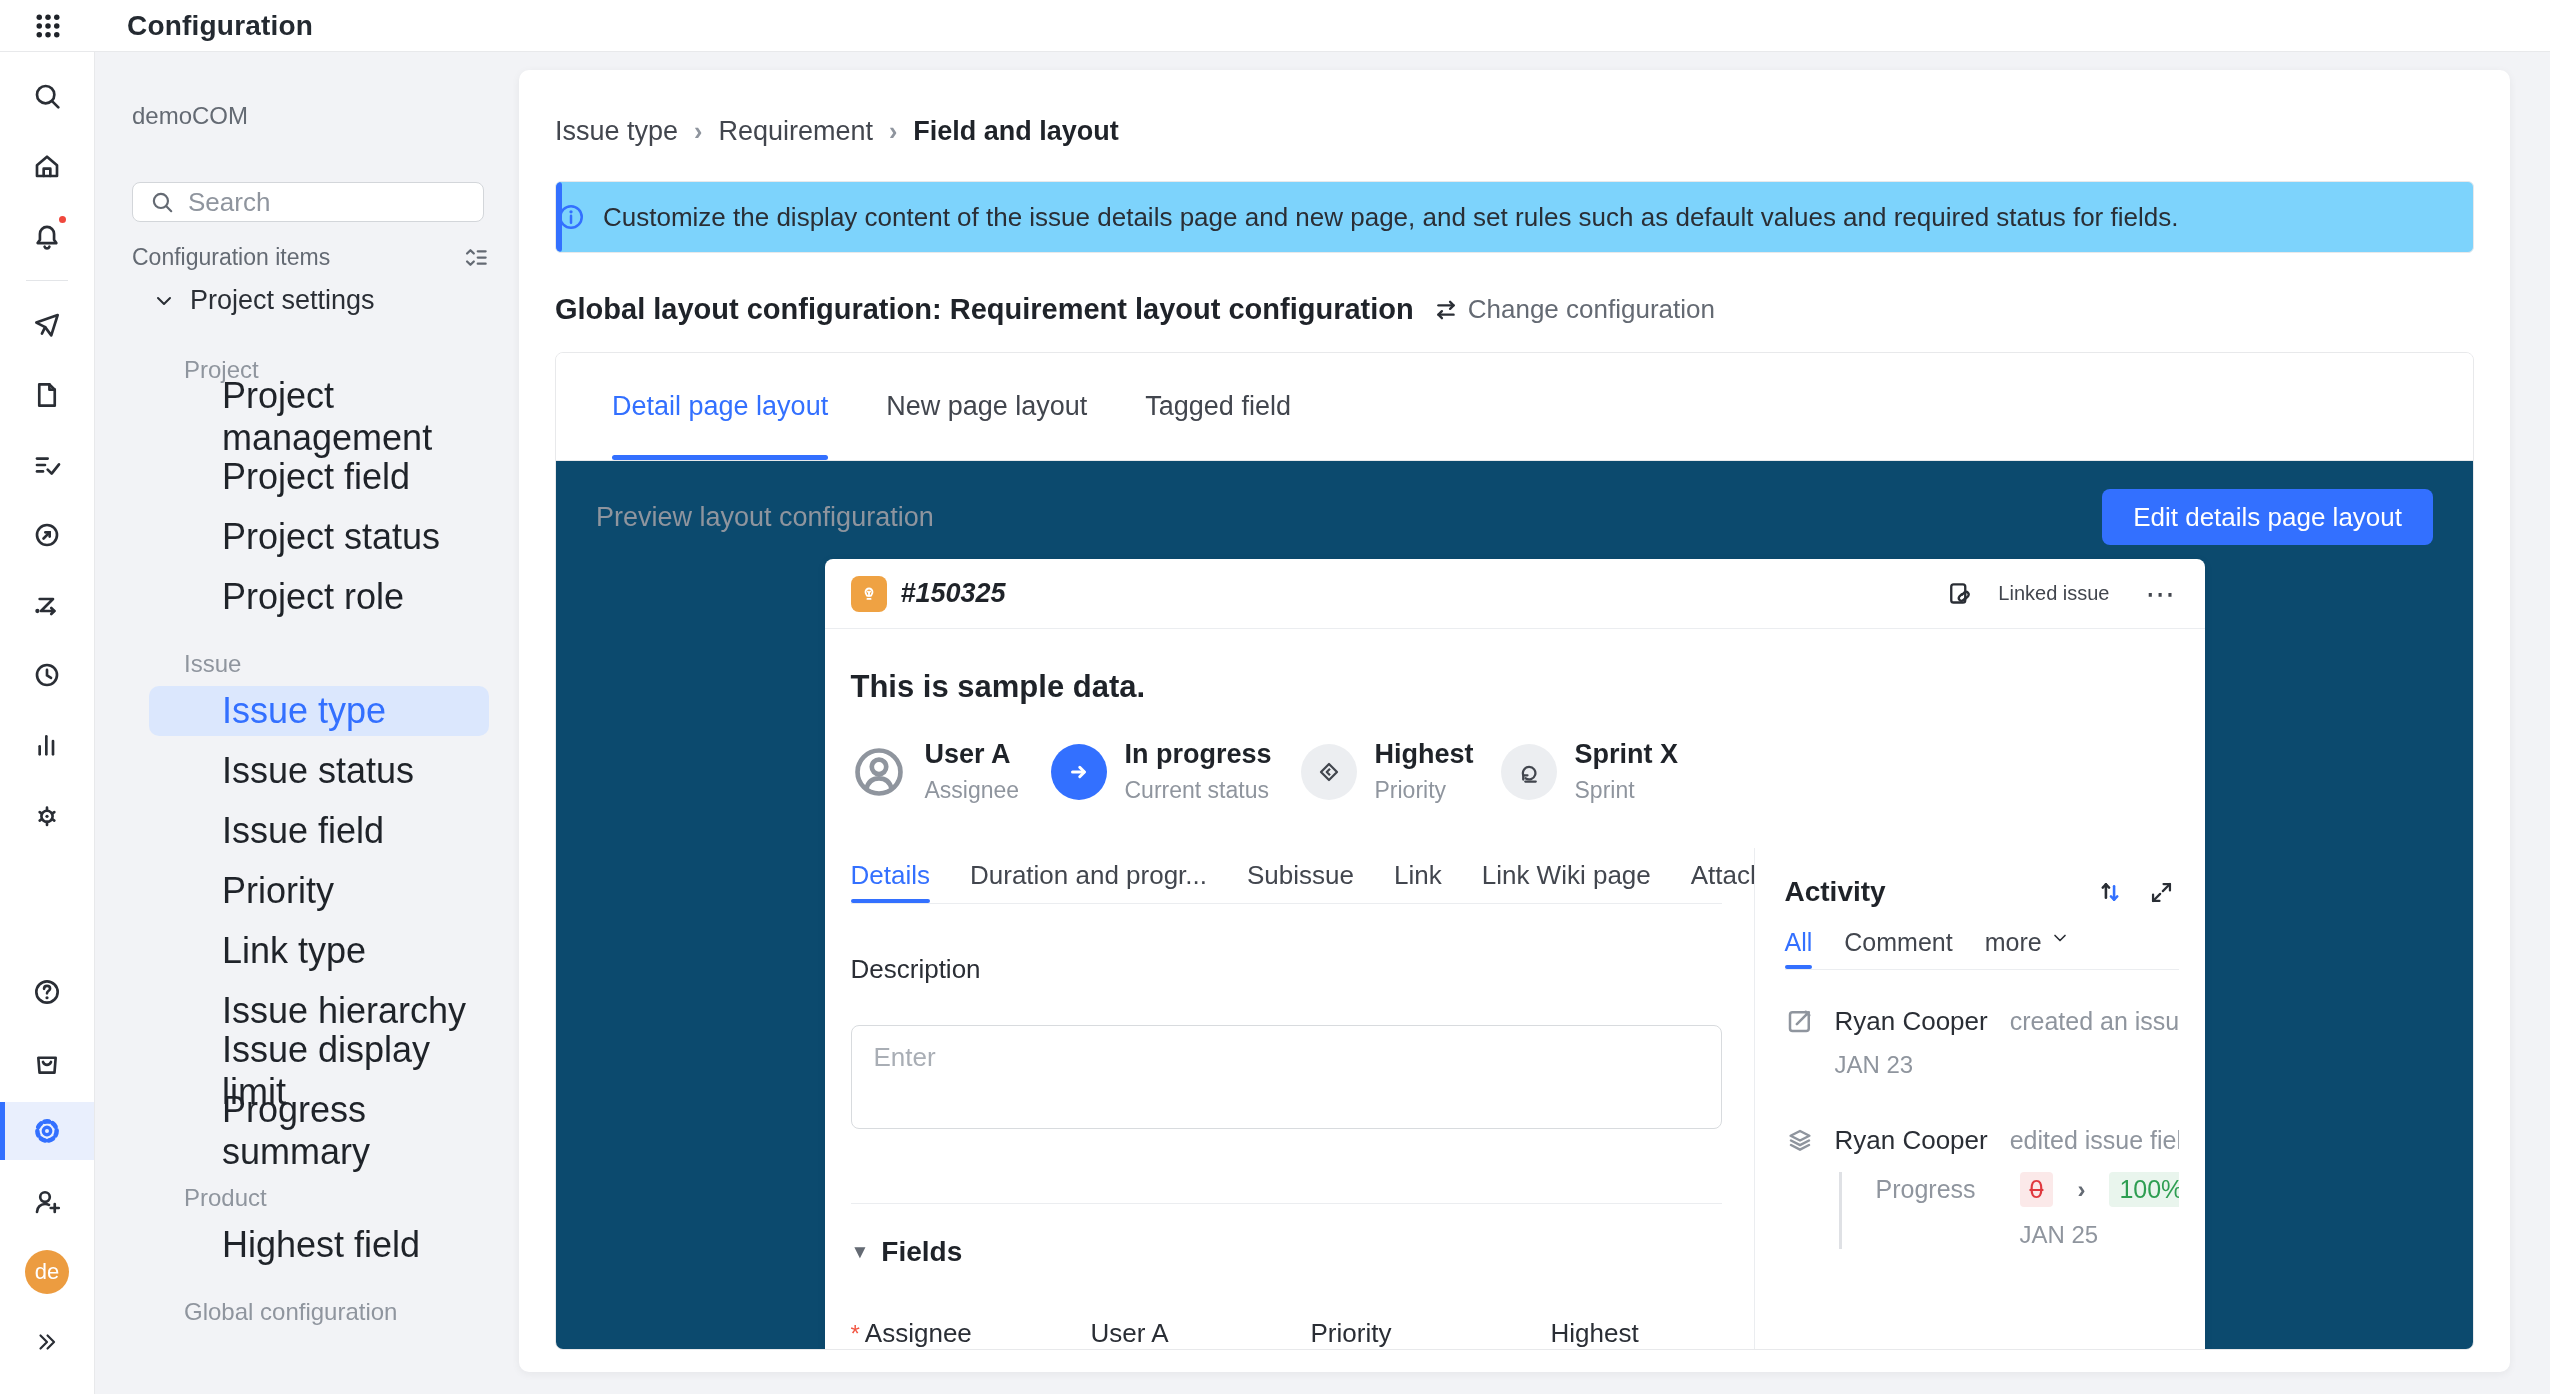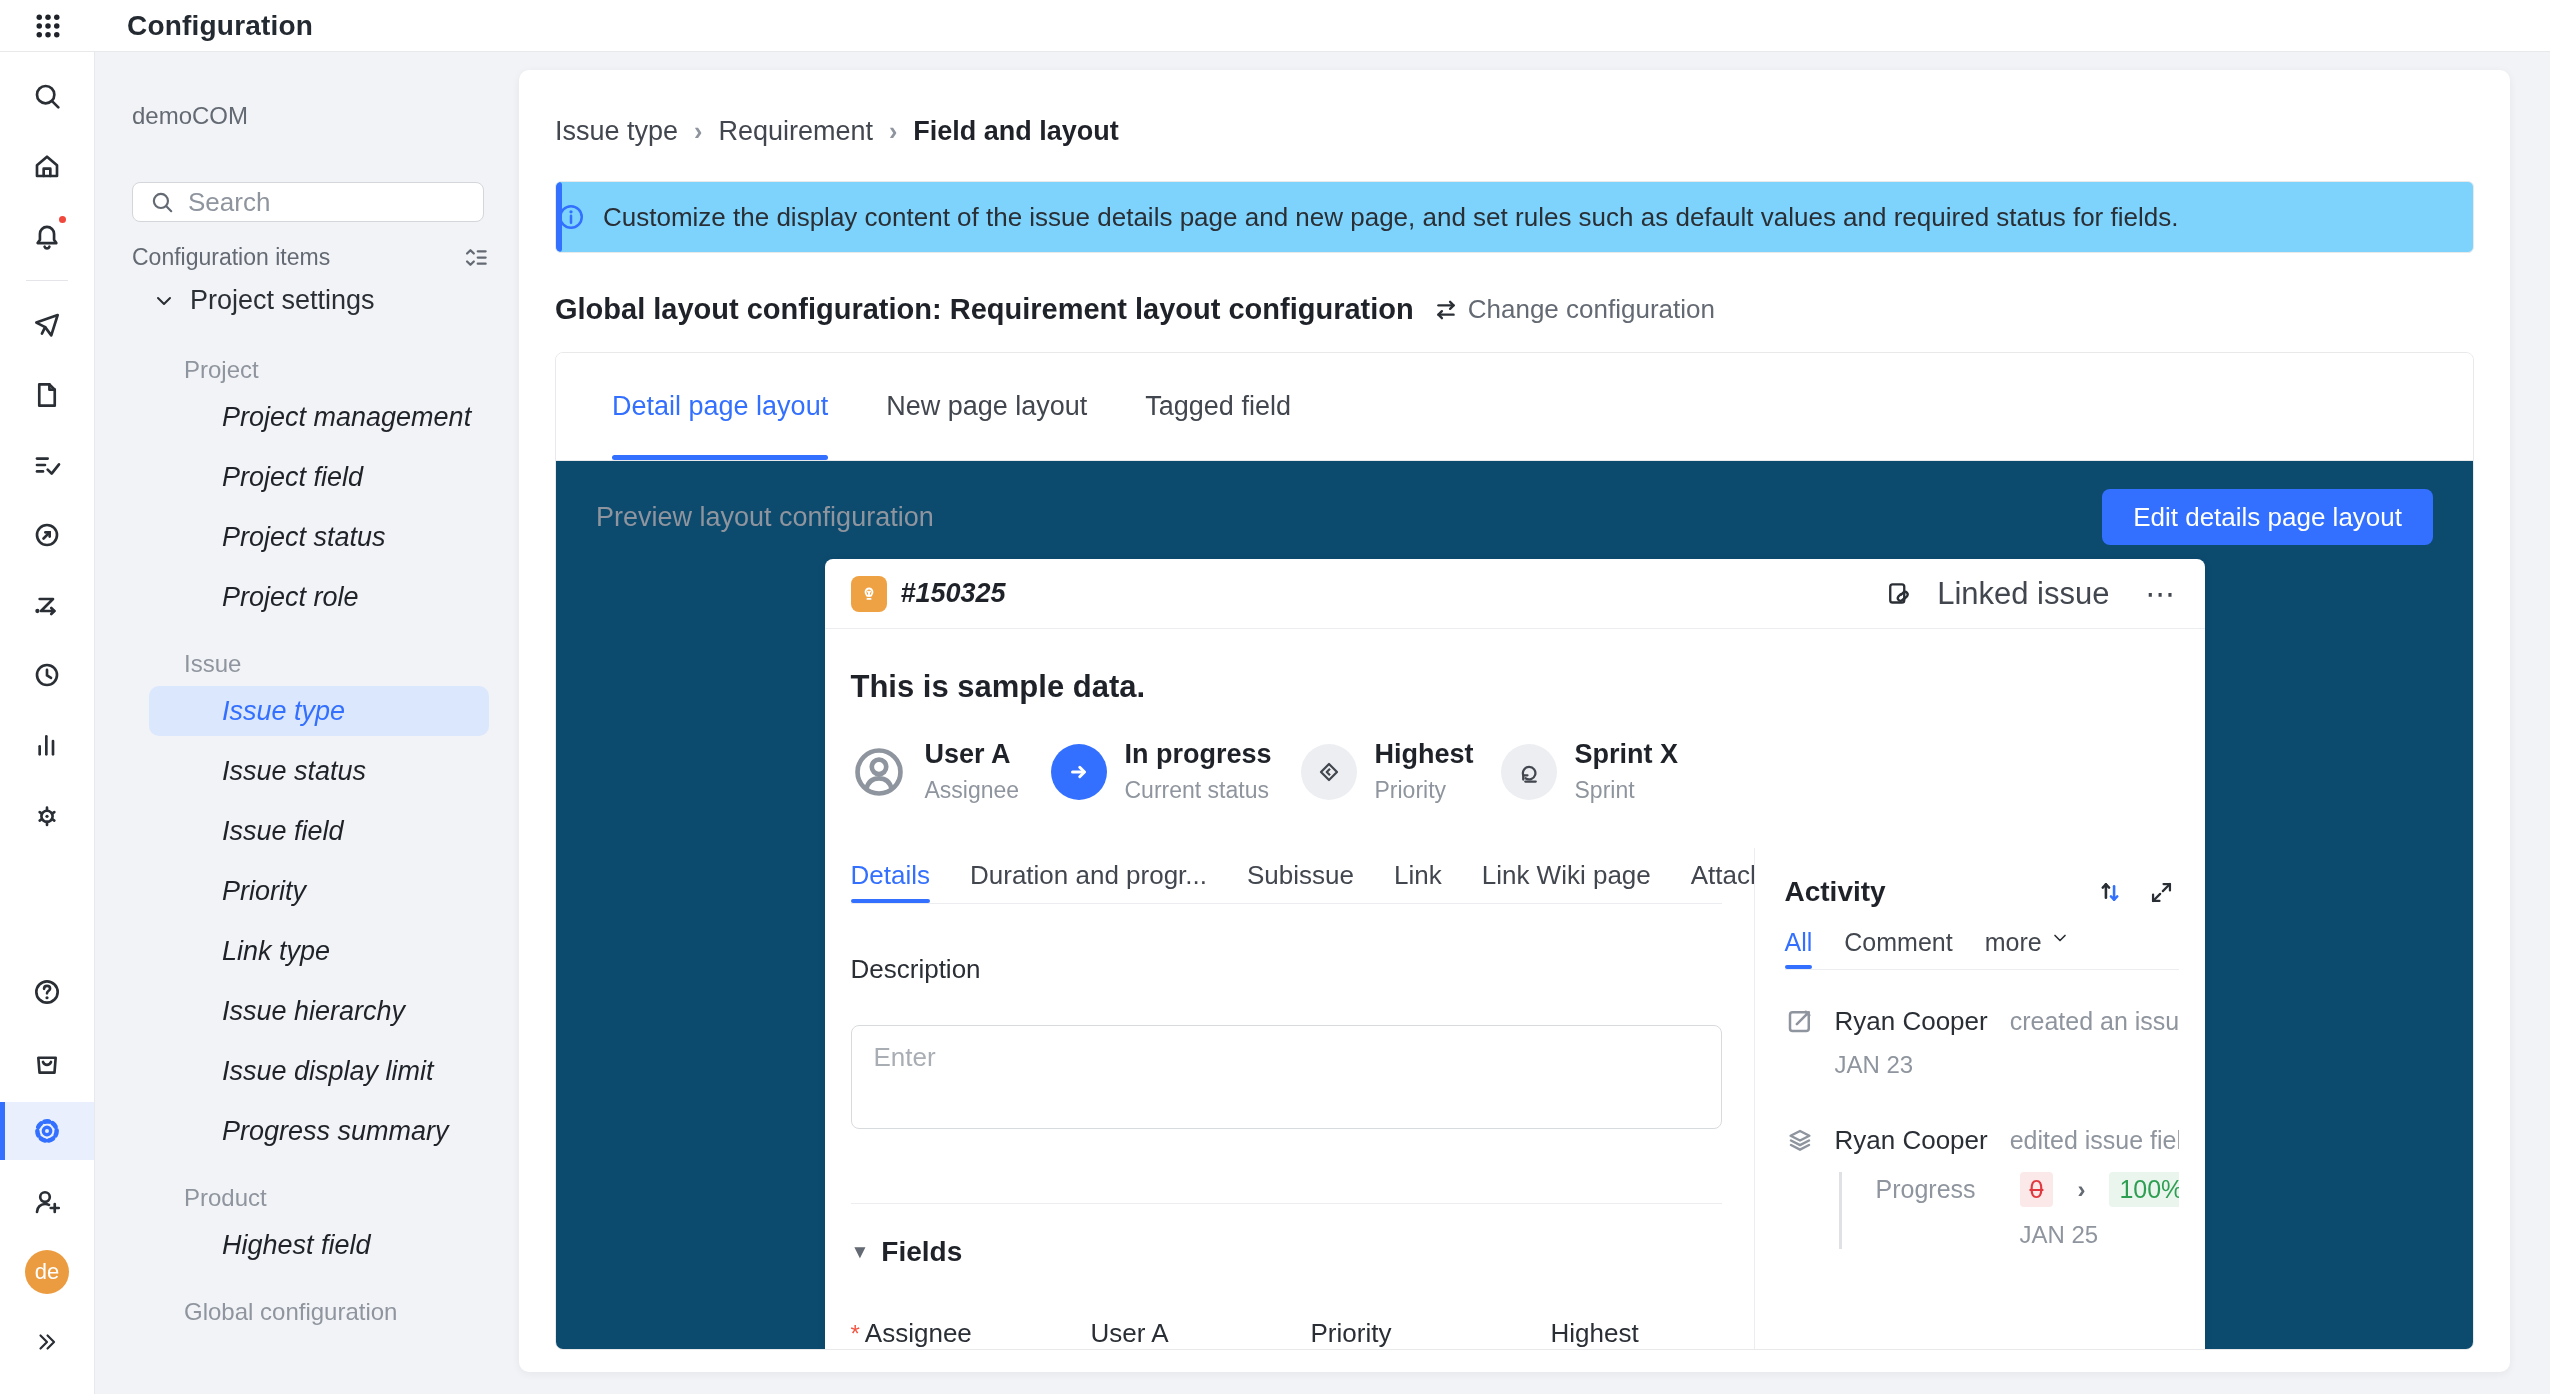--- a/index.html
+++ b/index.html
@@ -35,21 +35,21 @@
   .sidebar { width:424px; flex:none; padding:50px 30px 0 37px; overflow:hidden; }
   .team { font-size:24px; color:#646a73; }
   .searchbox { margin-top:52px; width:352px; height:40px; background:#fff; border:1.5px solid #d3d6da; border-radius:8px; display:flex; align-items:center; padding:0 16px; gap:13px; }
   .searchbox .ph { font-size:26px; color:#8f959e; }
   .cfg-row { margin-top:22px; display:flex; align-items:center; justify-content:space-between; }
   .cfg-row .lbl { font-size:23px; color:#646a73; }
   .tree-root { margin-top:14px; padding-left:20px; display:flex; align-items:center; gap:14px; font-size:27px; font-weight:500; color:#2a2e35; }
   .group-label { margin:40px 0 0 52px; font-size:24px; color:#8f959e; }
   .group-label.tight { margin-top:28px; }
   .navlist { margin-top:8px; }
-  .item { height:50px; margin:0 0 10px 17px; border-radius:10px; display:flex; align-items:center; padding-left:73px; font-size:27px; color:#1f2329; cursor:pointer;font-style:italic; }
+  .item { height:50px; margin:0 0 10px 17px; border-radius:10px; display:flex; align-items:center; padding-left:73px; font-size:36px; color:#1f2329; cursor:pointer; }
   .item.selected { background:#dbe7fd; color:#3370ff; }
 
   
   .main { flex:1; padding:18px 40px 0 0; }
   .panel { background:#fff; border-radius:10px; height:1302px; box-shadow:0 2px 8px rgba(31,35,41,.06); padding:0 36px; overflow:hidden; }
 
   .breadcrumb { padding-top:46px; display:flex; align-items:center; gap:16px; font-size:27px; color:#42464e; }
   .breadcrumb .sep { color:#8f959e; font-size:25px; font-weight:700; }
   .breadcrumb .last { font-weight:700; color:#1f2329; }
 
@@ -70,21 +70,21 @@
   .graybody { flex:1; background:#0c4a6e; padding:28px 40px 0; display:flex; flex-direction:column; overflow:hidden; }
   .prevrow { height:56px; flex:none; display:flex; align-items:center; justify-content:space-between; }
   .prevlabel { font-size:27px; color:#8f959e; }
   .editbtn { height:56px; padding:0 31px; background:#3370ff; color:#fff; border:none; border-radius:8px; font-size:26px; font-family:inherit; cursor:pointer; }
 
   
   .issuecard { width:1380px; margin:14px auto 0; flex:1; background:#fff; border-radius:8px 8px 0 0; box-shadow:0 2px 10px rgba(31,35,41,.07); display:flex; flex-direction:column; overflow:hidden; }
   .ichead { height:70px; flex:none; display:flex; align-items:center; padding:0 26px; border-bottom:1px solid #ebedf0; }
   .badge { width:36px; height:36px; border-radius:8px; background:#efa243; display:flex; align-items:center; justify-content:center; flex:none; }
   .icid { font-size:27px; font-weight:700; margin-left:14px; color:#1f2329;font-style:italic; }
-  .linked { display:flex; align-items:center; gap:24px; font-size:31px; color:#42464e; cursor:pointer; }
+  .linked { display:flex; align-items:center; gap:24px; font-size:20px; color:#42464e; cursor:pointer; }
   .dots { margin-left:36px; font-size:30px; color:#42464e; letter-spacing:3px; cursor:pointer; line-height:1; }
 
   .icbody { flex:1; padding:0 26px; display:flex; flex-direction:column; overflow:hidden; }
   .ictitle { margin-top:40px; font-size:31px; font-weight:700; color:#1f2329; }
   .fieldrow { margin-top:34px; display:flex; align-items:center; flex:none; }
   .fgroup { display:flex; align-items:center; gap:18px; }
   .fg1 { width:200px; } .fg2 { width:250px; } .fg3 { width:200px; }
   .fcircle { width:56px; height:56px; border-radius:50%; display:flex; align-items:center; justify-content:center; flex:none; }
   .fcircle.blue { background:#3370ff; }
   .fcircle.gray { background:#eceef1; }

